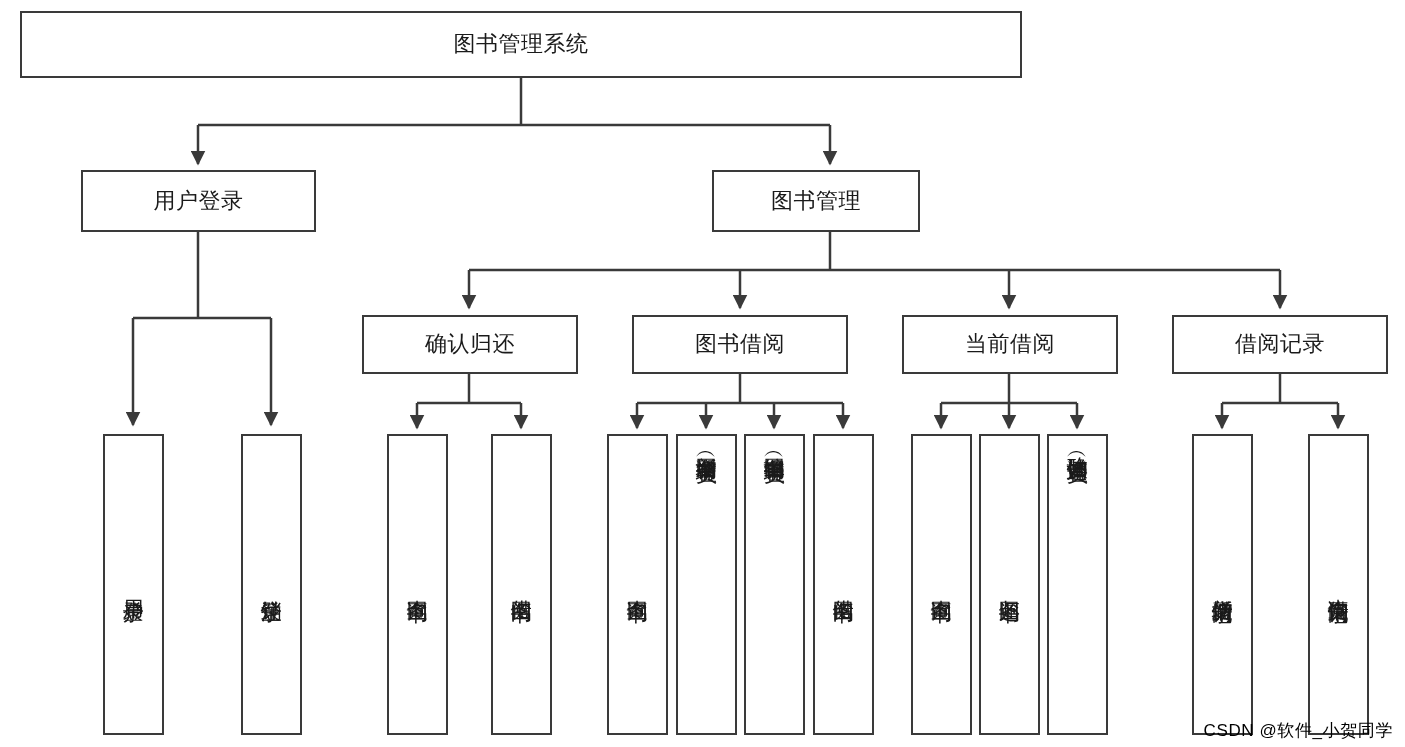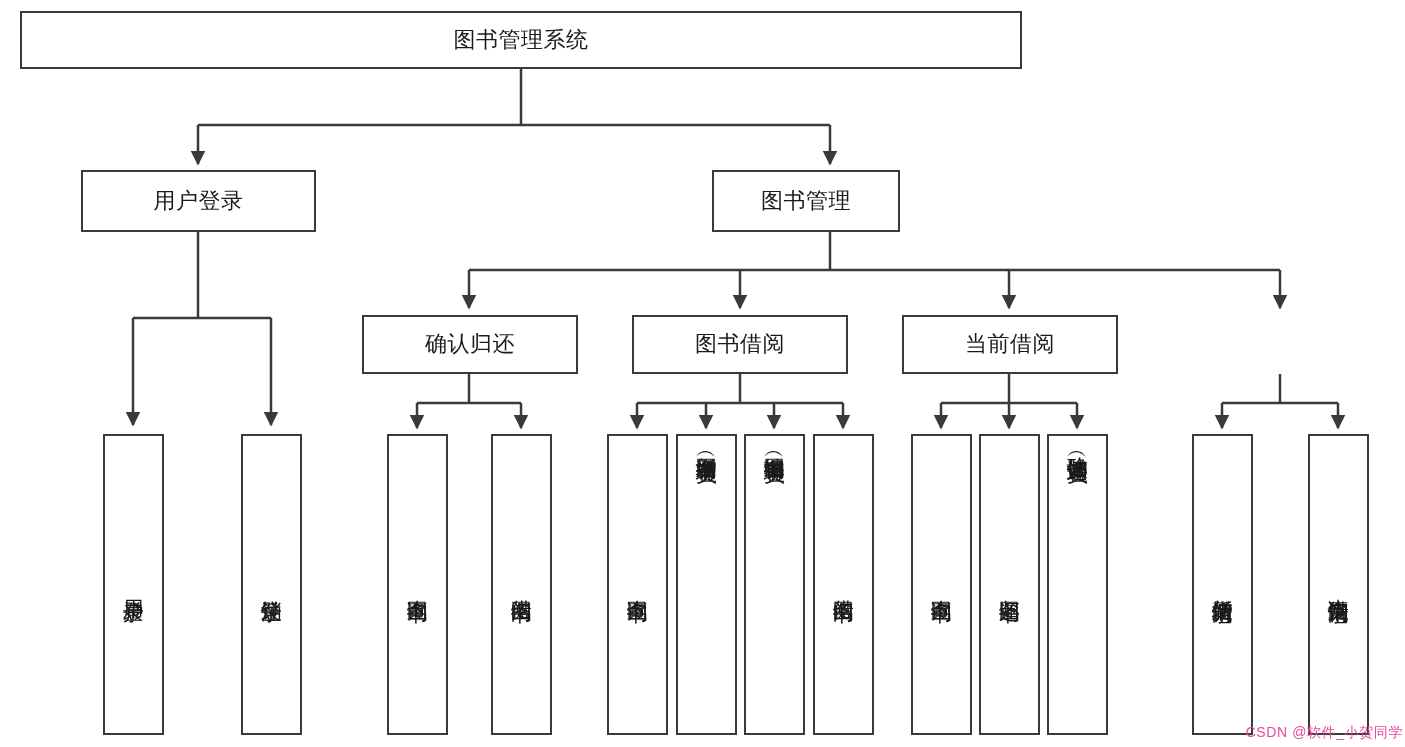--- a/index.html
+++ b/index.html
@@ -60,24 +60,24 @@
     height: 100%;
   }
   .leaf-top {
     align-items: flex-start;
   }
   .leaf-top .node-label-v {
     margin-top: 4px;
   }
   #watermark {
     position: absolute;
-    right: 2px;
+    right: 12px;
     bottom: 5px;
-    font-size: 14px;
-    color: #ec4899;
+    font-size: 17px;
+    color: #000000;
     letter-spacing: 0.6px;
     white-space: nowrap;
     pointer-events: none;
   }
 </style>
 </head>
 <body>
 
 <div id="canvas">
 
@@ -127,44 +127,47 @@
       <path d="M 1009 403 L 1009 428" marker-end="url(#arrow)"></path>
       <path d="M 1077 403 L 1077 428" marker-end="url(#arrow)"></path>
 
       <path d="M 1280 374 L 1280 403"></path>
       <path d="M 1222 403 L 1338 403"></path>
       <path d="M 1222 403 L 1222 428" marker-end="url(#arrow)"></path>
       <path d="M 1338 403 L 1338 428" marker-end="url(#arrow)"></path>
     </g>
   </svg>
 
-  <div class="node-box" style="left:20px; top:11px; width:1002px; height:58px;">
+  <div class="node-box" style="left:20px; top:11px; width:1002px; height:67px;">
     <span class="node-label-h">图书管理系统</span>
   </div>
 
   <div class="node-box" style="left:81px; top:170px; width:235px; height:62px;">
     <span class="node-label-h">用户登录</span>
   </div>
 
-  <div class="node-box" style="left:712px; top:170px; width:188px; height:62px;">
+  <div class="node-box" style="left:712px; top:170px; width:208px; height:62px;">
     <span class="node-label-h">图书管理</span>
   </div>
 
   <div class="node-box" style="left:362px; top:315px; width:216px; height:59px;">
     <span class="node-label-h">确认归还</span>
   </div>
 
   <div class="node-box" style="left:902px; top:315px; width:216px; height:59px;">
     <span class="node-label-h">当前借阅</span>
   </div>
 
   <div class="node-box" style="left:632px; top:315px; width:216px; height:59px;">
     <span class="node-label-h">图书借阅</span>
   </div>
 
+  <div class="node-box" style="left:1172px; top:315px; width:216px; height:59px;">
+    <span class="node-label-h">借阅记录</span>
+  </div>
 
   <div class="node-box leaf-box" style="left:103px; top:434px; width:61px; height:301px;">
     <div class="leaf-inner">
       <span class="node-label-v">用户登录</span>
     </div>
   </div>
 
   <div class="node-box leaf-box" style="left:241px; top:434px; width:61px; height:301px;">
     <div class="leaf-inner">
       <span class="node-label-v">注销登录</span>

